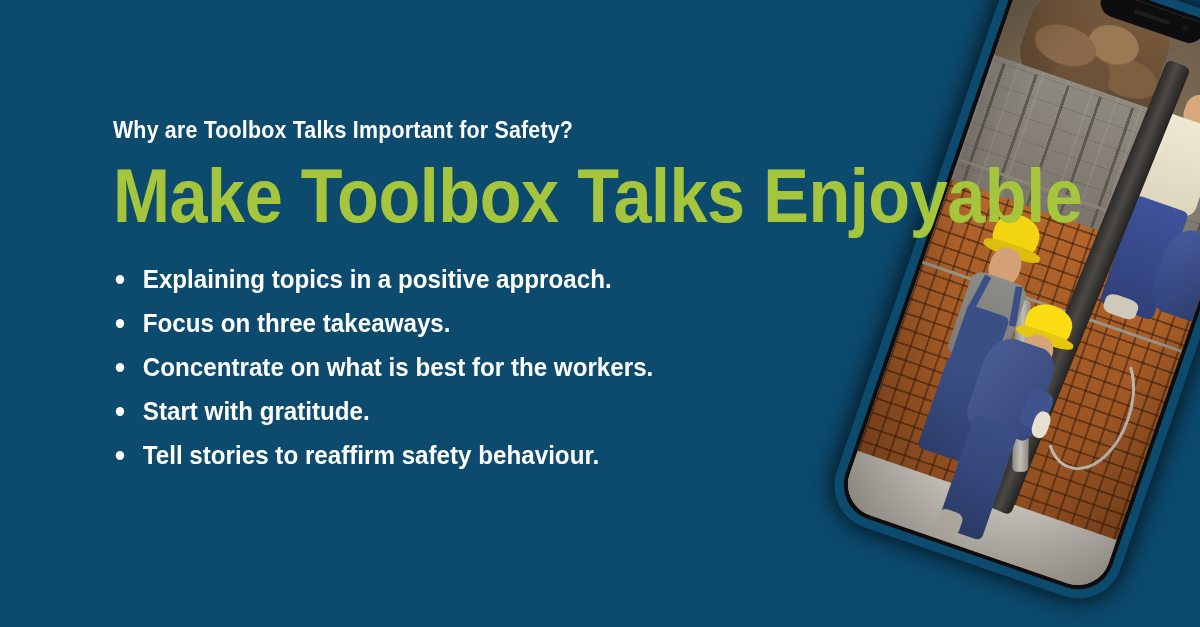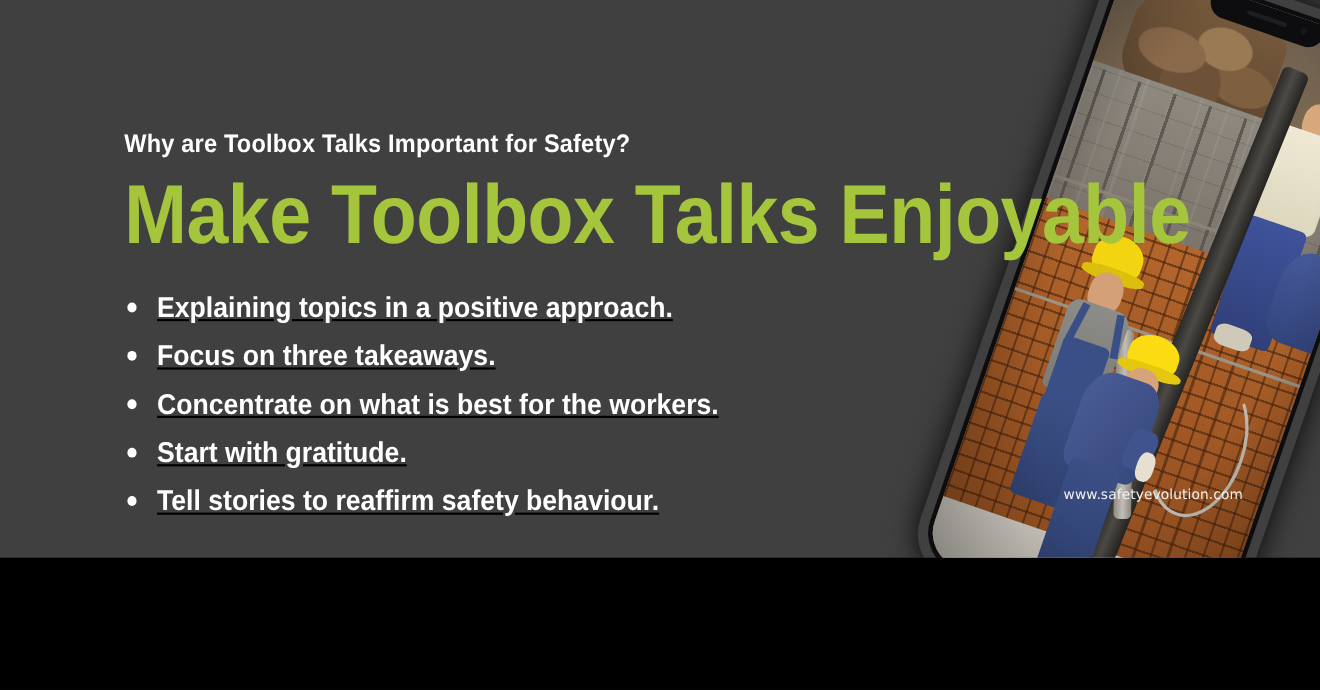--- a/index.html
+++ b/index.html
@@ -10,22 +10,22 @@
   body {
     width: 1200px;
     height: 627px;
     overflow: hidden;
     font-family: "Liberation Sans", sans-serif;
   }
 
   #poster {
     position: relative;
     width: 1200px;
-    height: 507px;
-    background: #404040;
+    height: 627px;
+    background: #0c4a6e;
     overflow: hidden;
   }
 
   
   .text-col {
     position: absolute;
     left: 113px;
     top: 118px;
     width: 790px;
     z-index: 30;
@@ -54,21 +54,20 @@
     transform: scaleX(0.90);
     transform-origin: left center;
     white-space: nowrap;
   }
 
   .bullets {
     list-style: none;
     margin: 0;
     padding: 0;
     margin-top: 32px;
-    text-decoration: underline;
   }
   .bullet-item {
     position: relative;
     padding-left: 32px;
     margin-bottom: 18px;
     color: #ffffff;
     font-family: "Liberation Sans Narrow", "Liberation Sans", sans-serif;
     font-weight: bold;
     font-size: 26px;
     line-height: 1.0;
@@ -474,16 +473,15 @@
       </li>
       <li class="bullet-item">
         <span class="dot"></span>
         <span>Tell stories to reaffirm safety behaviour.</span>
       </li>
     </ul>
 
   </div>
 
   <div class="footer">
-    <div>www.safetyevolution.com</div>
   </div>
 
 </div>
 
 </body></html>

